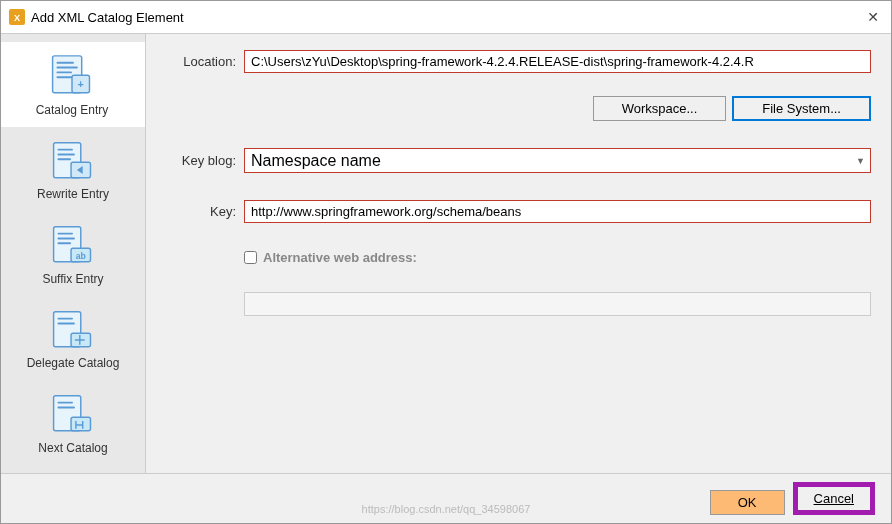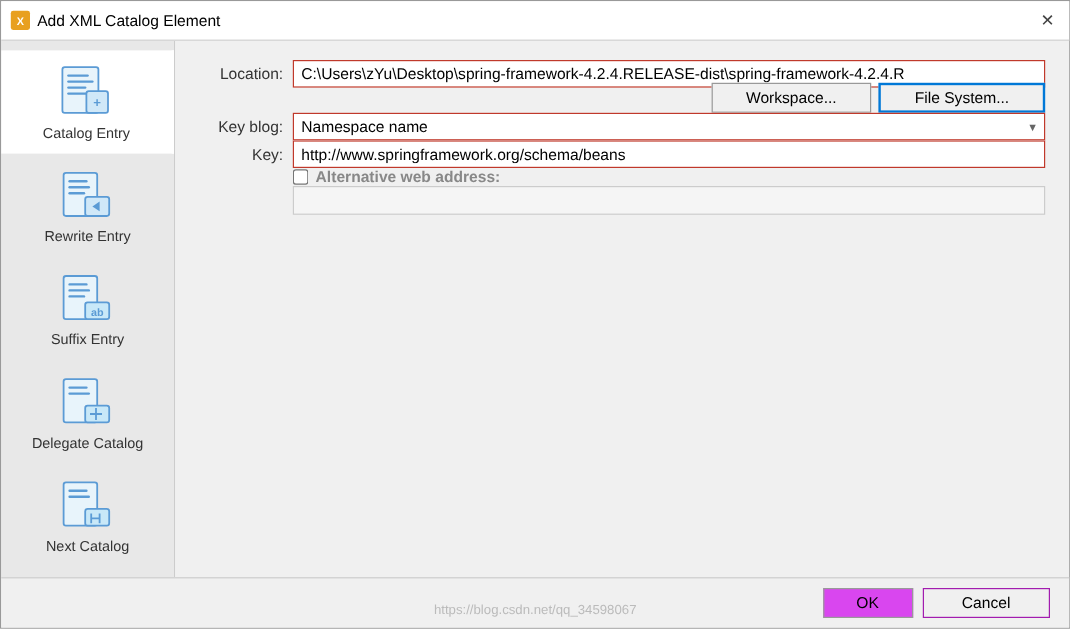--- a/index.html
+++ b/index.html
@@ -97,21 +97,21 @@
     .sidebar-label {
       font-size: 12px;
       text-align: center;
       color: #333;
     }
     .main-content {
       flex: 1;
       padding: 16px 20px;
       display: flex;
       flex-direction: column;
-      gap: 0;
+      gap: 27px;
       background: #f0f0f0;
     }
     .row {
       display: flex;
       align-items: center;
       gap: 8px;
     }
     .label {
       min-width: 70px;
       text-align: right;
@@ -139,21 +139,21 @@
       padding: 3px 28px;
       font-size: 13px;
       border: 1px solid #999;
       background: #f0f0f0;
       cursor: pointer;
       min-width: 80px;
     }
     .select-field {
       width: 220px;
       padding: 3px 6px;
-      font-size: 13px;
+      font-size: 16px;
       border: 1.5px solid #c0392b;
       background: #fff;
       outline: none;
       appearance: none;
     }
     .select-wrapper {
       position: relative;
       display: flex;
       align-items: center;
     }
@@ -200,31 +200,32 @@
       position: absolute;
       left: 50%;
       transform: translateX(-50%);
       font-size: 11px;
       color: #bbb;
     }
     .ok-btn {
       padding: 4px 8px;
       font-size: 13px;
       border: 1px solid #999;
-      background: #d946ef;
+      background: #fdba74;
       cursor: pointer;
       min-width: 75px;
     }
     .cancel-btn {
-      padding: 4px 32px;
-      font-size: 13px;
-      border: 1px solid #a21caf;
+      padding: 4px 16px;
+      font-size: 13px;
+      border: 5px solid #a21caf;
       background: #f0f0f0;
       cursor: pointer;
       min-width: 75px;
+      text-decoration: underline;
     }
   </style>
 </head>
 <body>
 
 <div class="dialog">
 
   <div class="title-bar">
     <div class="title-bar-left">
       <div class="title-icon">

